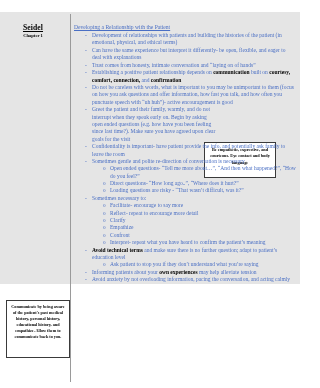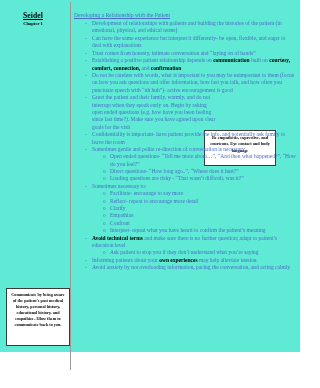--- a/index.html
+++ b/index.html
@@ -12,24 +12,24 @@
     width: 300px;
     height: 388px;
     position: relative;
     overflow: hidden;
     font-family: "Liberation Serif", "DejaVu Serif", serif;
     color: #4a6fc4;
   }
 
   .page {
     position: absolute;
-    left: 0; top: 0;
+    left: 0; top: 12px;
     width: 300px;
-    height: 352px;
-    background: #5eead4;
+    height: 272px;
+    background: #e5e5e5;
   }
 
   
   .cue-col {
     position: absolute;
     left: 0; top: 0;
     width: 70px;
     height: 388px;
   }
   .divider {

